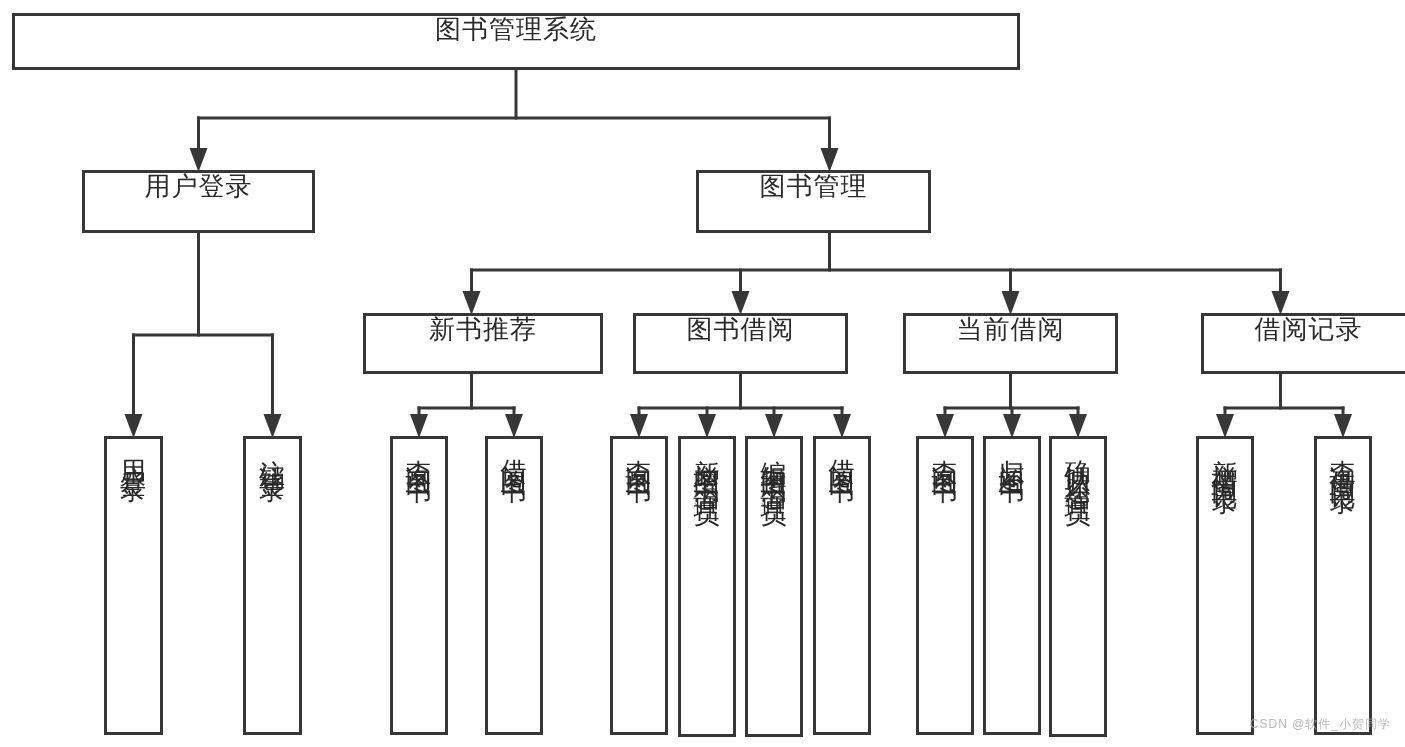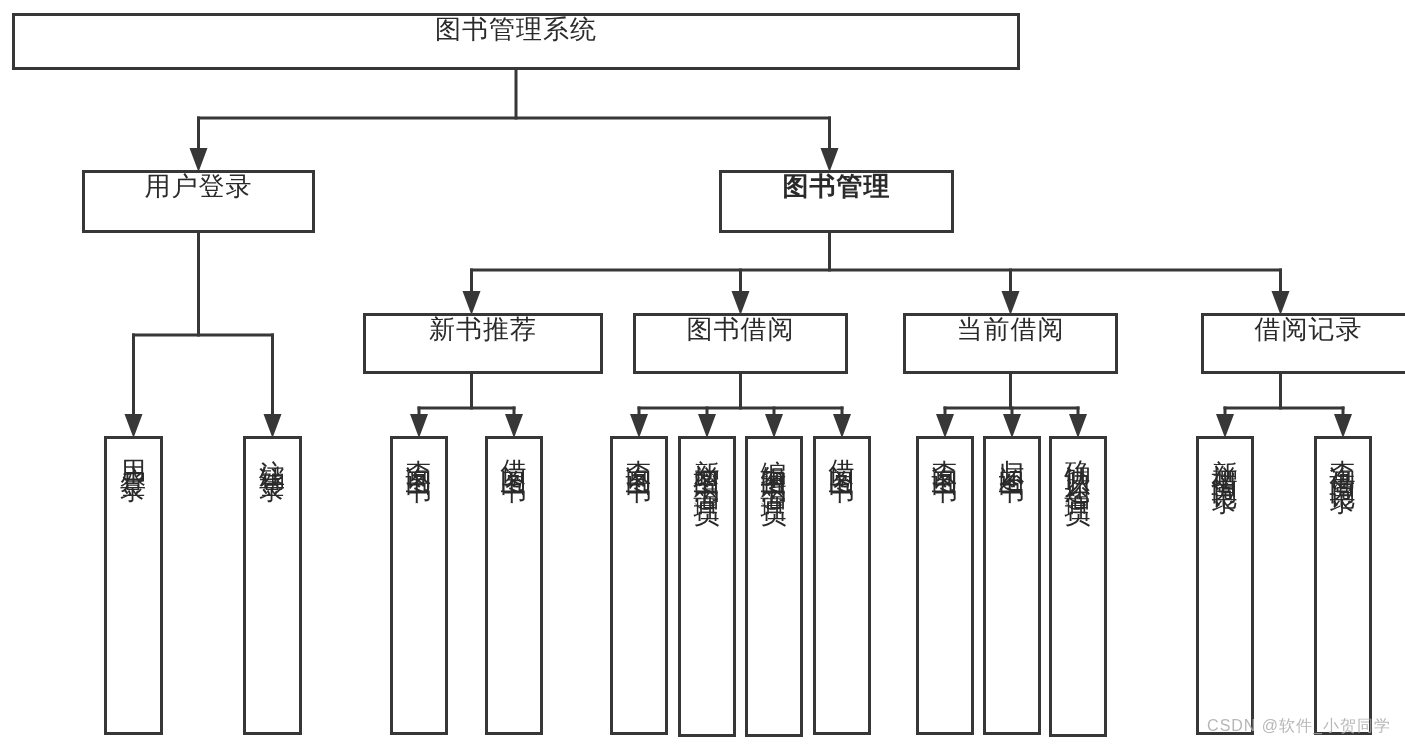--- a/index.html
+++ b/index.html
@@ -37,21 +37,21 @@
   .node.vertical .node-label {
     writing-mode: vertical-rl;
     text-orientation: mixed;
     letter-spacing: 6px;
     white-space: normal;
   }
   .watermark {
     position: absolute;
     right: 14px;
     top: 716px;
-    font-size: 16px;
+    font-size: 12px;
     letter-spacing: 1px;
     color: var(--watermark, #ababab);
     opacity: 0.85;
     pointer-events: none;
     white-space: nowrap;
   }
 </style>
 </head>
 <body>
 
@@ -110,21 +110,21 @@
       <line x1="1343" y1="408" x2="1343" y2="418" stroke="#373737" stroke-width="3" stroke-linecap="square"></line>
       <polygon points="1334,414 1352,414 1343,438" fill="#373737"></polygon>
     </svg>
   <div class="nodes">
       <div class="node horizontal" style="left: 12px; top: 13px; width: 1008px; height: 57px;">
         <span class="node-label">图书管理系统</span>
       </div>
       <div class="node horizontal" style="left: 82px; top: 170px; width: 233px; height: 63px;">
         <span class="node-label">用户登录</span>
       </div>
-      <div class="node horizontal" style="left: 719px; top: 170px; width: 235px; height: 63px; font-weight: bold;">
+      <div class="node horizontal" style="left: 696px; top: 170px; width: 235px; height: 63px;">
         <span class="node-label">图书管理</span>
       </div>
       <div class="node horizontal" style="left: 363px; top: 313px; width: 240px; height: 61px;">
         <span class="node-label">新书推荐</span>
       </div>
       <div class="node horizontal" style="left: 903px; top: 313px; width: 215px; height: 61px;">
         <span class="node-label">当前借阅</span>
       </div>
       <div class="node horizontal" style="left: 633px; top: 313px; width: 215px; height: 61px;">
         <span class="node-label">图书借阅</span>

